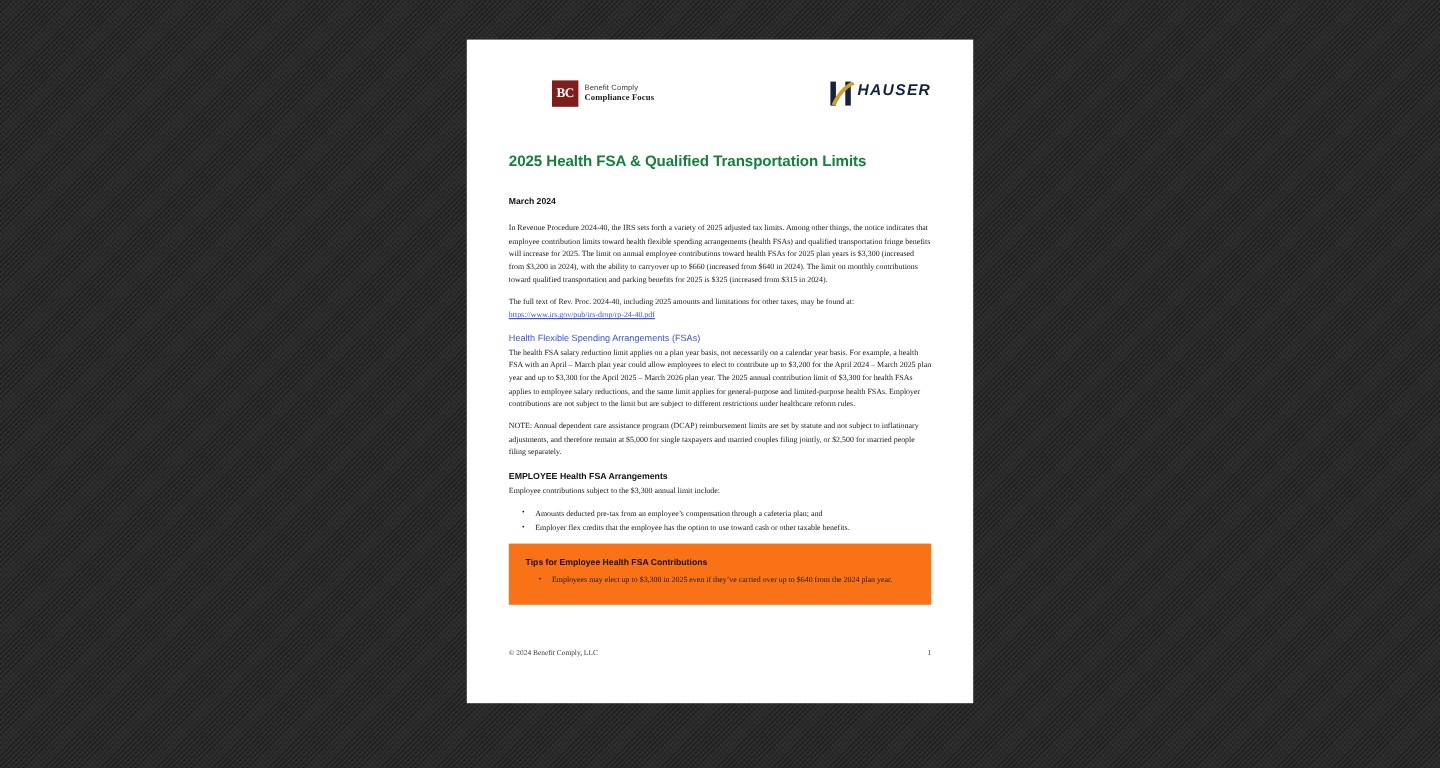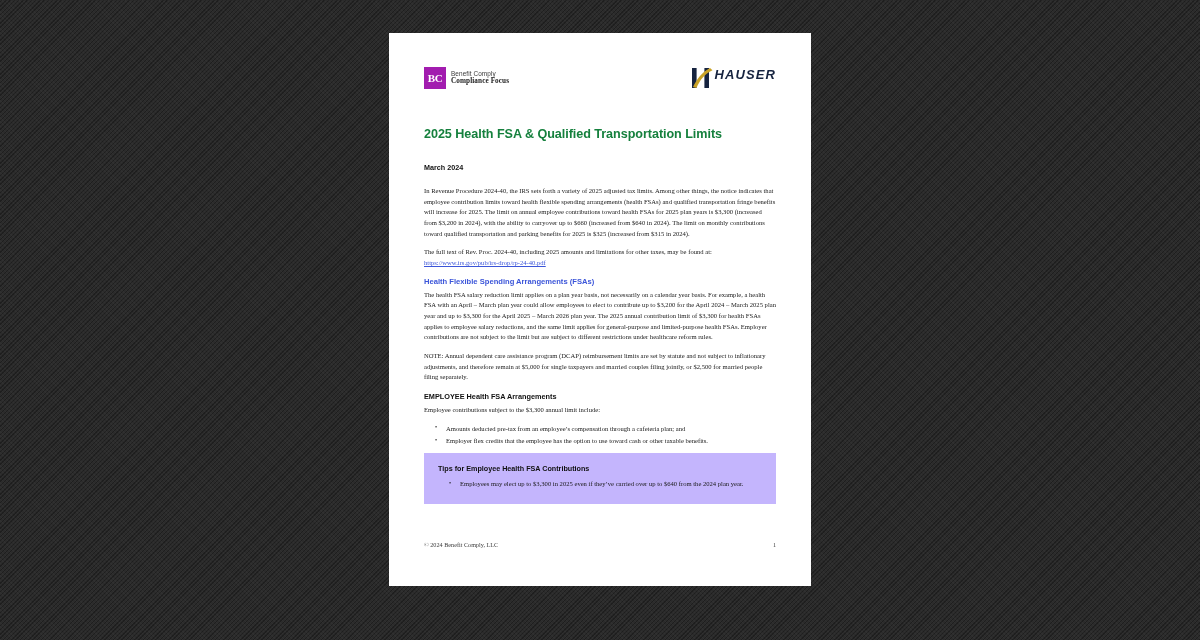--- a/index.html
+++ b/index.html
@@ -37,28 +37,29 @@
   .logo-row {
     display: flex;
     align-items: center;
     justify-content: space-between;
     height: 30px;
     margin-bottom: 34px;
   }
   .bc-logo { display: flex; align-items: center; gap: 5px; }
   .bc-mark {
     width: 22px; height: 22px;
-    background: #a21caf;
+    background: #7f1d1d;
     color: #ffffff;
     font-family: "Liberation Serif", serif;
     font-weight: bold;
     font-size: 11px;
     line-height: 22px;
     text-align: center;
     letter-spacing: -0.3px;
+    margin-left: 36px;
   }
   .bc-words { line-height: 1.05; }
   .bc-words .l1 {
     font-family: "Liberation Sans", sans-serif;
     font-size: 6.4px;
     color: #3a3a3a;
     letter-spacing: 0.1px;
   }
   .bc-words .l2 {
     font-family: Liberation Serif, serif;
@@ -104,21 +105,21 @@
     text-align: left;
   }
   a.link {
     color: #3b55d9;
     text-decoration: underline;
     word-break: break-all;
   }
   h2.section {
     font-family: "Liberation Sans", sans-serif;
     font-size: 7.6px;
-    font-weight: bold;
+    font-weight: normal;
     color: #3b55d9;
     margin: 7px 0 4px 0;
   }
   h3.subsection {
     font-family: "Liberation Sans", sans-serif;
     font-size: 7.3px;
     font-weight: bold;
     color: #111111;
     margin: 9px 0 4px 0;
   }
@@ -139,21 +140,21 @@
     content: "\2022";
     position: absolute;
     left: -11px;
     top: -0.5px;
     font-size: 6px;
     color: #1a1a1a;
   }
 
   
   .tips-box {
-    background: #c4b5fd;
+    background: #f97316;
     padding: 11px 14px 12px 14px;
     margin-top: 0;
   }
   .tips-title {
     font-family: "Liberation Sans", sans-serif;
     font-size: 7.2px;
     font-weight: bold;
     color: #111111;
     margin: 0 0 6px 0;
   }

